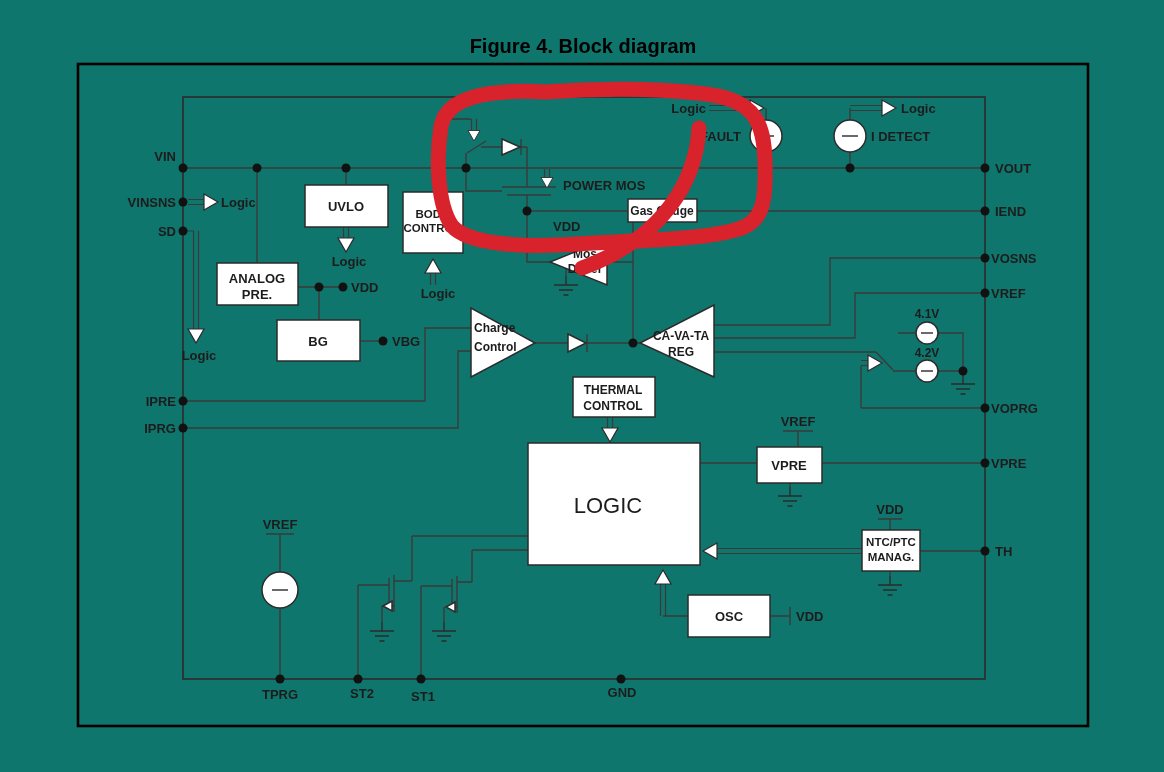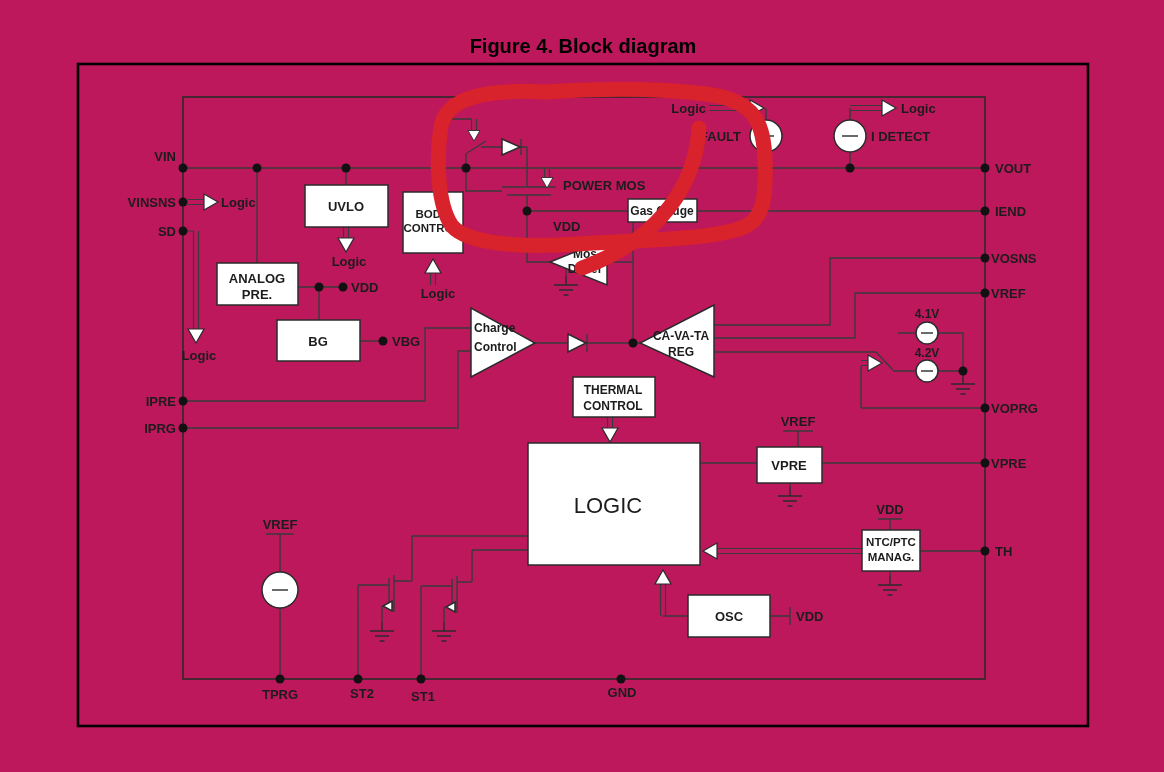--- a/index.html
+++ b/index.html
@@ -1,16 +1,16 @@
 <!DOCTYPE html>
 <html><head>
 <meta charset="utf-8">
 <style>
   html,body{margin:0;padding:0;background:#ffffff;}
-  .stage{position:relative;width:1164px;height:772px;background:#be185d;overflow:hidden;}
+  .stage{position:relative;width:1164px;height:772px;background:#0f766e;overflow:hidden;}
   svg{position:absolute;left:0;top:0;}
   .t{font-family:"Liberation Sans",sans-serif;font-weight:bold;fill:#1c1c1c;}
   .s13{font-size:13px;}
   .s12{font-size:12px;}
   .s11{font-size:11.5px;}
   .big{font-family:"Liberation Sans",sans-serif;font-weight:400;font-size:22px;fill:#1c1c1c;}
   .ttl{font-family:"Liberation Sans",sans-serif;font-weight:bold;font-size:20px;fill:#000;}
   .wire{stroke:#3a3a3a;stroke-width:1.4;fill:none;}
   .wire2{stroke:#3a3a3a;stroke-width:1.2;fill:none;}
   .comp{stroke:#2b2b2b;stroke-width:1.5;fill:#ffffff;}

